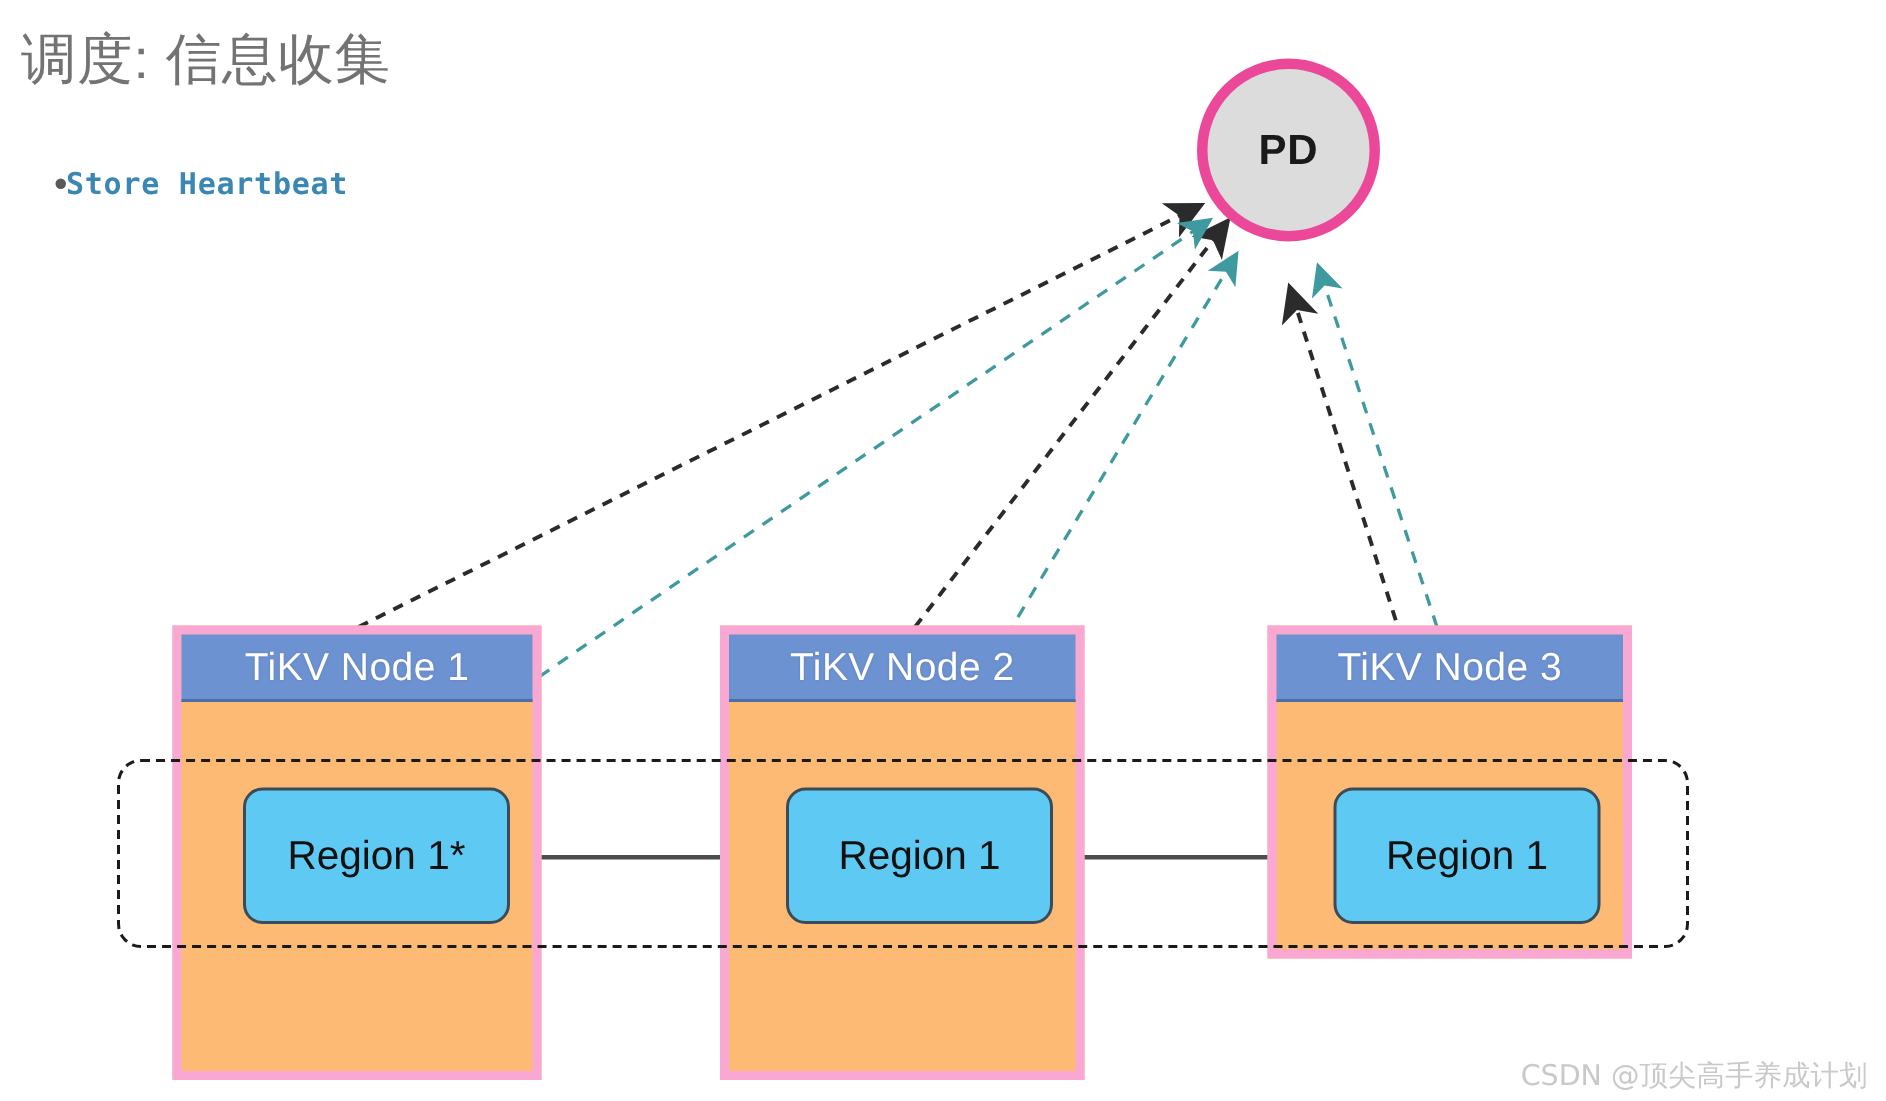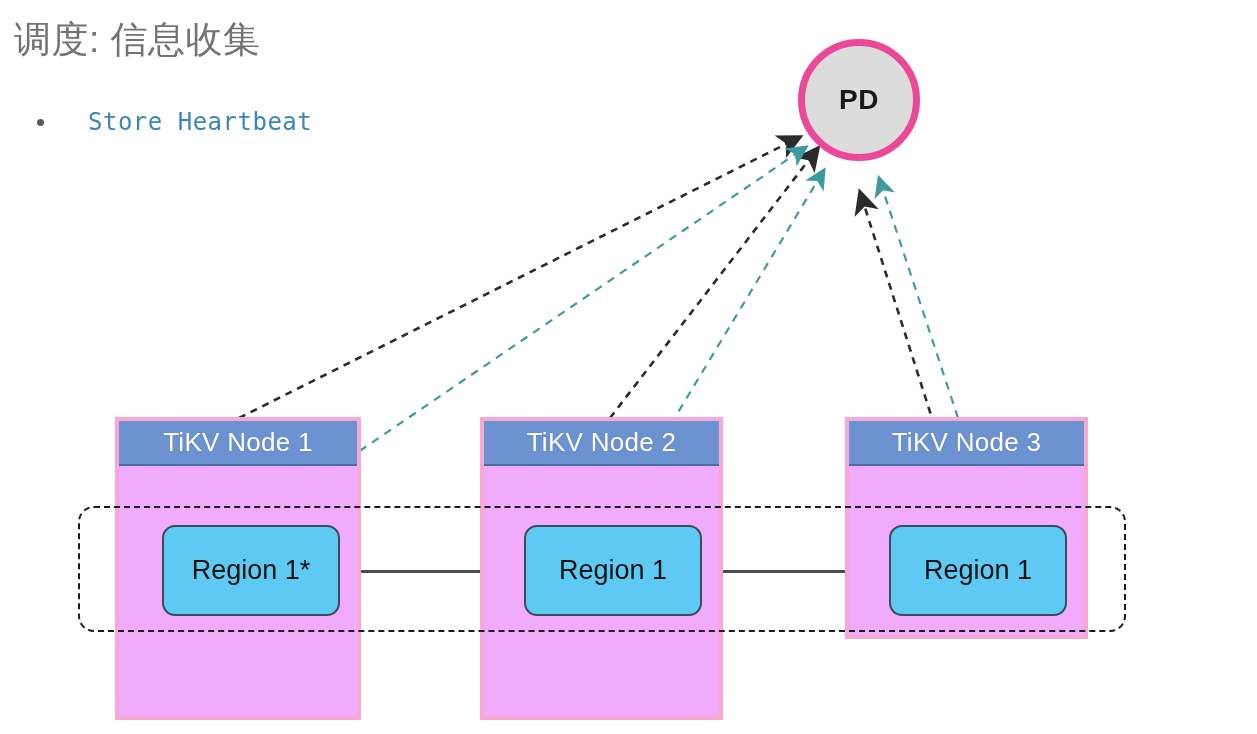--- a/index.html
+++ b/index.html
@@ -44,24 +44,23 @@
   }
   .bullet-dot {
     width: 7px;
     height: 7px;
     border-radius: 50%;
     background: #595959;
     flex: 0 0 auto;
     margin-left: 7px;
   }
   .bullet-text {
-    margin-left: 44px;
     font-family: "DejaVu Sans Mono", "Liberation Mono", monospace;
-    font-weight: normal;
-    font-size: 24px;
+    font-weight: bold;
+    font-size: 20px;
     letter-spacing: 0.5px;
     color: #3a87b4;
     white-space: nowrap;
   }
 
   
   #diagram {
     position: absolute;
     left: 0;
     top: 0;
@@ -89,22 +88,22 @@
     font-size: 28px;
     font-weight: bold;
     color: #1a1a1a;
     letter-spacing: 0.5px;
   }
 
   
   .node-box {
     position: absolute;
     box-sizing: border-box;
-    border: 4px solid #f9a8d4;
-    background: #f0abfc;
+    border: 6px solid #f9a8d4;
+    background: #fdba74;
     z-index: 2;
   }
   .node-header {
     height: 45px;
     background: #6d92d1;
     border-bottom: 2px solid #4a6fa8;
     box-sizing: border-box;
     display: flex;
     align-items: center;
     justify-content: center;
@@ -232,14 +231,15 @@
   <div class="region-box" style="left:150px; top:525px; width:178px; height:91px;">
     <span class="region-label">Region 1*</span>
   </div>
   <div class="region-box" style="left:512px; top:525px; width:178px; height:91px;">
     <span class="region-label">Region 1</span>
   </div>
   <div class="region-box" style="left:877px; top:525px; width:178px; height:91px;">
     <span class="region-label">Region 1</span>
   </div>
 
+  <div id="watermark">CSDN @顶尖高手养成计划</div>
 
 </div>
 
 </body></html>

